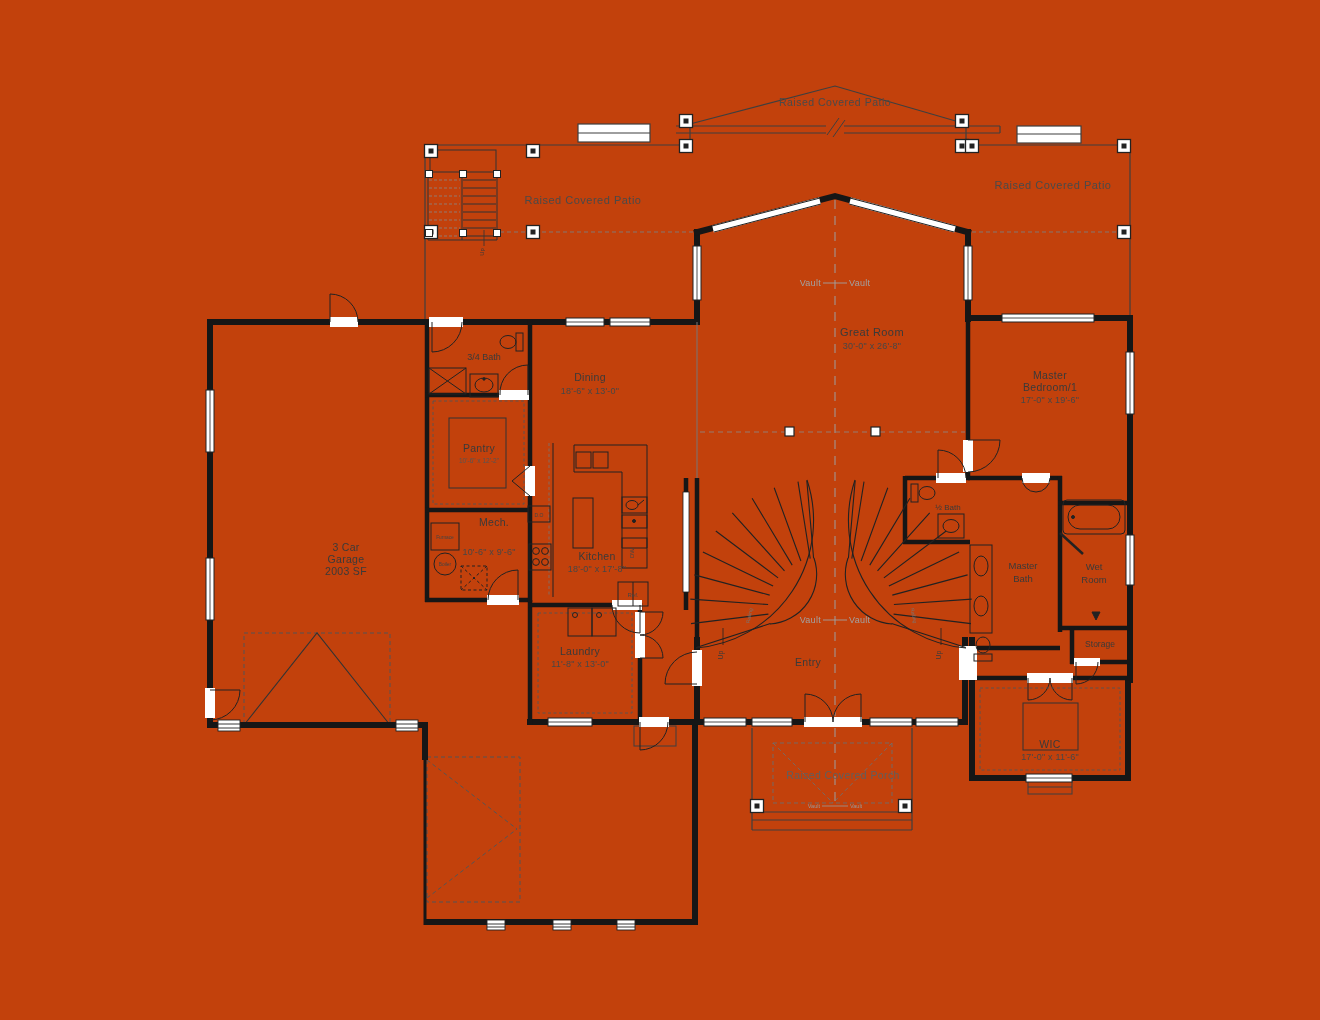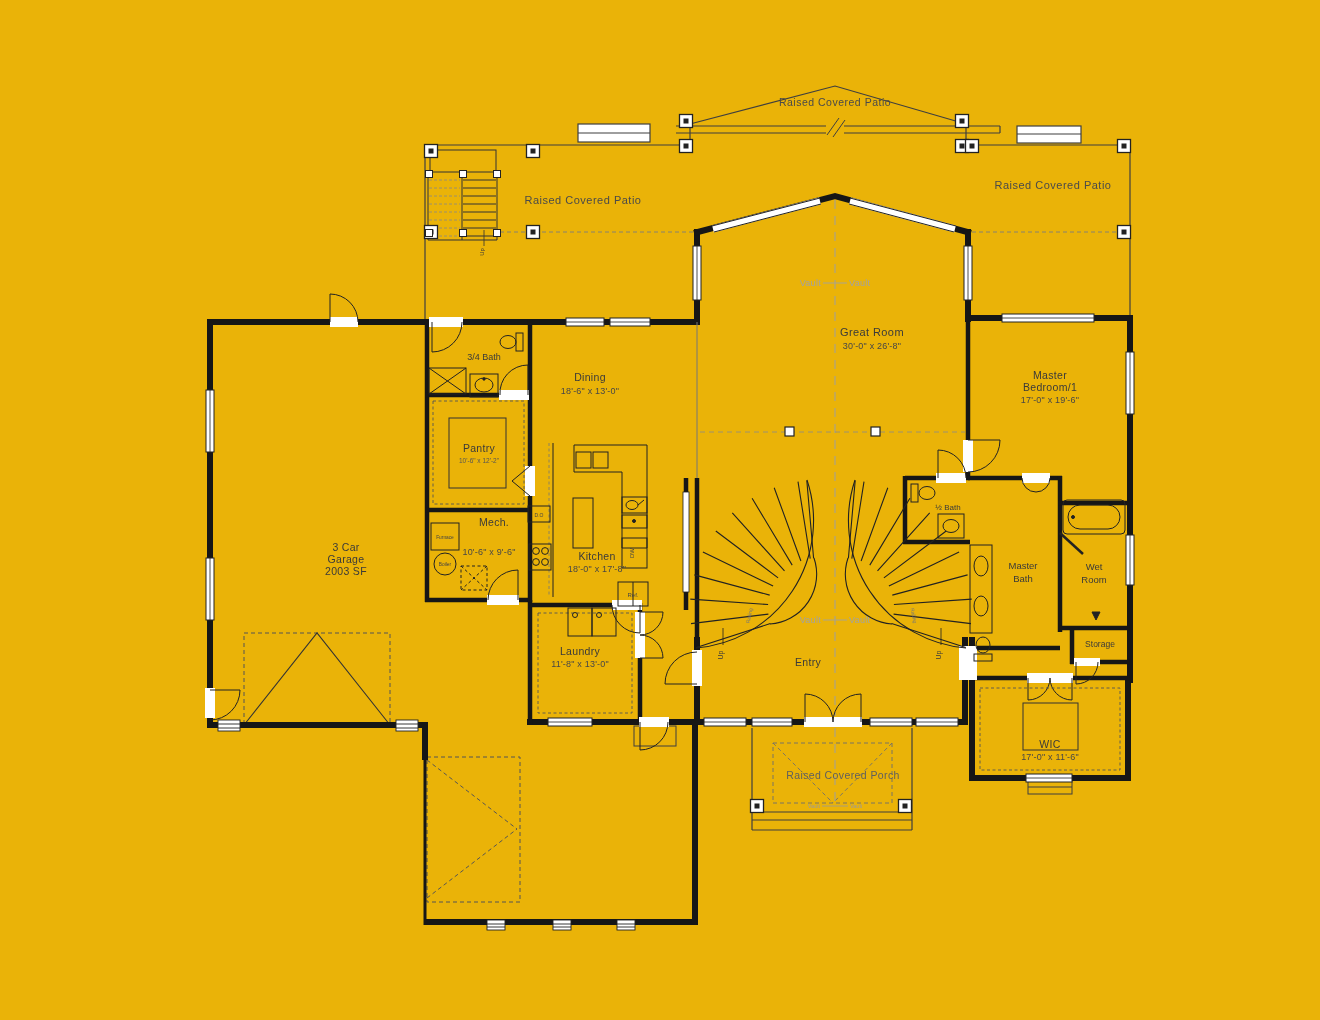--- a/index.html
+++ b/index.html
@@ -1,16 +1,16 @@
 <!DOCTYPE html>
 <html><head>
 <meta charset="utf-8">
 <style>
   html,body{margin:0;padding:0;background:#ffffff;}
-  .page{width:1320px;height:1020px;background:#eab308;position:relative;font-family:"Liberation Sans",sans-serif;}
+  .page{width:1320px;height:1020px;background:#c2410c;position:relative;font-family:"Liberation Sans",sans-serif;}
   svg text{fill:#3a3a3a;font-family:"Liberation Sans","DejaVu Sans",sans-serif;}
   .room{font-size:10.5px;letter-spacing:.3px;}
   .room-lg{font-size:11px;letter-spacing:.4px;}
   .dim{font-size:9px;letter-spacing:.2px;fill:#474747;}
   .dim-xs{font-size:6.5px;fill:#555;}
   .tiny{font-size:6px;fill:#444;}
   .micro{font-size:4.8px;fill:#444;}
   .vault{font-size:9px;fill:#a2a2a2;letter-spacing:.3px;}
   .vault-xs{font-size:5.5px;fill:#9a9a9a;}
   .patio-lab{font-size:11px;fill:#4a4a4a;letter-spacing:.5px;}

